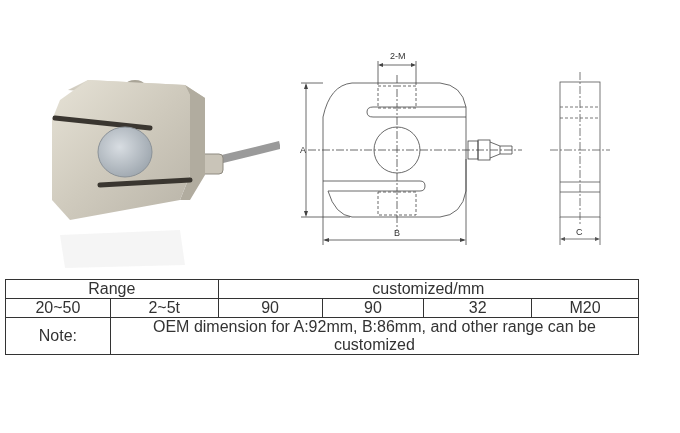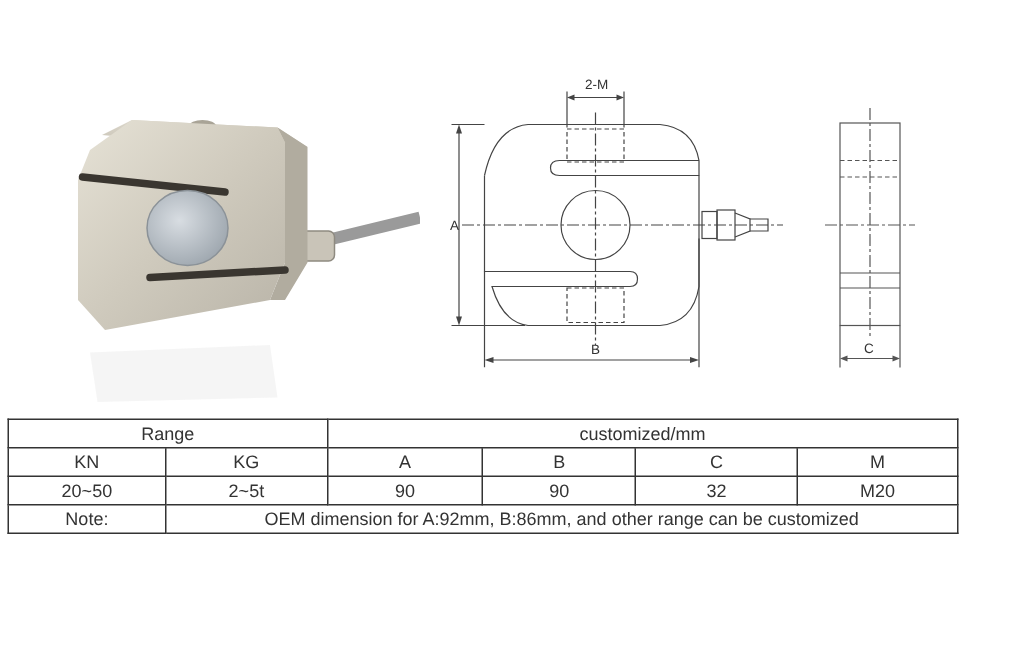--- a/index.html
+++ b/index.html
@@ -1,20 +1,20 @@
 <!DOCTYPE html>
 <html><head>
 <meta charset="utf-8">
 <style>
   html,body{margin:0;padding:0;background:#fff;}
   body{width:680px;height:433px;position:relative;overflow:hidden;font-family:"Liberation Sans",sans-serif;}
   .photo{position:absolute;left:40px;top:50px;width:240px;height:220px;}
   .drawing{position:absolute;left:290px;top:45px;width:240px;height:200px;}
   .side{position:absolute;left:540px;top:60px;width:80px;height:190px;}
-  table.spec{position:absolute;left:5px;top:279px;width:634px;border-collapse:collapse;font-size:12px;color:#333;}
+  table.spec{position:absolute;left:5px;top:279px;width:634px;border-collapse:collapse;font-size:16px;color:#333;}
   table.spec td{border:1px solid #333;text-align:center;height:18px;padding:0;line-height:18px;}
   .dl{font-family:"Liberation Sans",sans-serif;font-size:9px;fill:#333;}
 </style>
 </head>
 <body>
 
 <svg class="photo" viewBox="0 0 240 220">
   <defs>
     <linearGradient id="metal" x1="0" y1="0" x2="1" y2="1">
       <stop offset="0" stop-color="#e6e2d6"></stop>
@@ -128,28 +128,20 @@
     <col style="width:102px">
       <col style="width:108px">
       <col style="width:107px">
   </colgroup>
   <tbody>
       <tr>
     <td colspan="2">Range</td>
     <td colspan="4">customized/mm</td>
   </tr>
   <tr>
-    <td>KN</td>
-    <td>KG</td>
-    <td>A</td>
-    <td>B</td>
-    <td>C</td>
-    <td>M</td>
-  </tr>
-  <tr>
     <td>20~50</td>
     <td>2~5t</td>
     <td>90</td>
     <td>90</td>
     <td>32</td>
     <td>M20</td>
   </tr>
   <tr>
     <td>Note:</td>
     <td colspan="5">OEM dimension for A:92mm, B:86mm, and other range can be customized</td>

